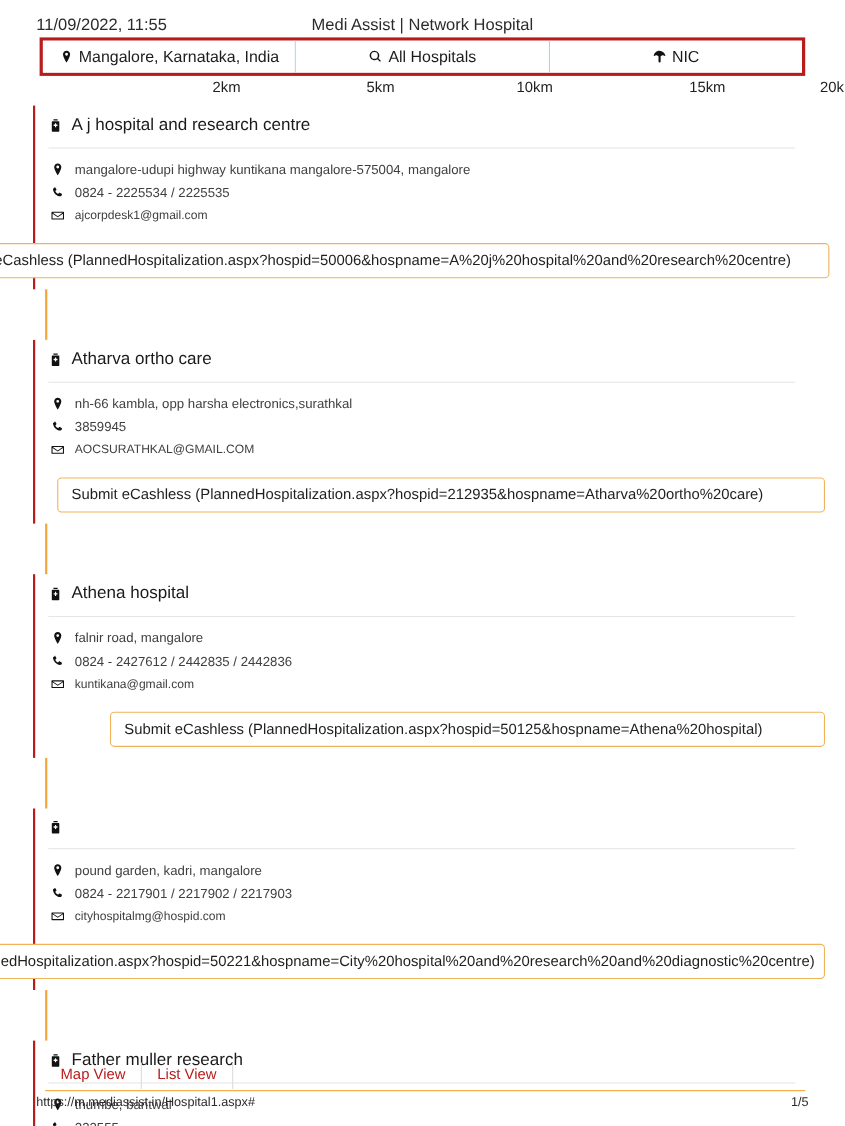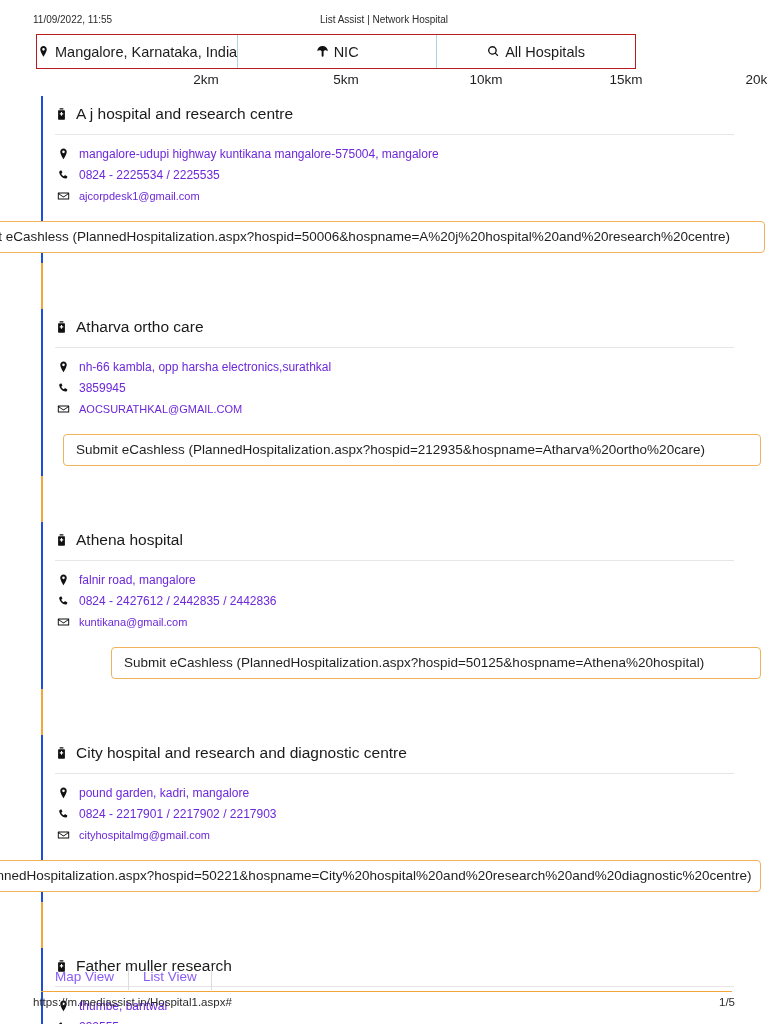--- a/index.html
+++ b/index.html
@@ -21,21 +21,21 @@
     overflow: hidden;
   }
 
   
   .print-header {
     position: absolute;
     top: 14px;
     left: 0;
     width: 768px;
     height: 18px;
-    font-size: 10px;
+    font-size: 15px;
     color: #2b2b2b;
   }
   .print-header .ph-date {
     position: absolute;
     left: 33px;
     top: 0;
     white-space: nowrap;
   }
   .print-header .ph-title {
     position: absolute;
@@ -44,24 +44,24 @@
     width: 768px;
     text-align: center;
     white-space: nowrap;
   }
 
   
   .tabbar {
     position: absolute;
     left: 36px;
     top: 34px;
-    width: 600px;
+    width: 696px;
     height: 35px;
     display: flex;
-    border: 1px solid #b91c1c;
+    border: 3px solid #b91c1c;
     background: #ffffff;
   }
   .tab {
     flex: 1 1 0;
     display: flex;
     align-items: center;
     justify-content: center;
     gap: 5px;
     font-size: 14.5px;
     color: #1c1c1c;
@@ -101,23 +101,23 @@
   
   .list {
     position: absolute;
     left: 0;
     top: 96px;
     width: 768px;
   }
 
   .card {
     position: relative;
-    margin-left: 41px;
+    margin-left: 30px;
     width: 691px;
-    border-left: 2px solid #1d4ed8;
+    border-left: 2px solid #b91c1c;
     padding-bottom: 0;
   }
 
   .card-title {
     display: flex;
     align-items: center;
     gap: 8px;
     padding: 9px 0 11px 12px;
     font-size: 15.5px;
     color: #1a1a1a;
@@ -143,21 +143,21 @@
     padding: 9px 0 8px 14px;
   }
 
   .row {
     display: flex;
     align-items: center;
     gap: 9px;
     height: 20px;
     line-height: 20px;
     font-size: 12.5px;
-    color: #6d28d9;
+    color: #404040;
     white-space: nowrap;
   }
   .row + .row { margin-top: 1px; }
   .row .rico {
     display: inline-flex;
     width: 13px;
     height: 20px;
     align-items: center;
     justify-content: center;
     flex: 0 0 auto;
@@ -201,21 +201,21 @@
     left: 41px;
     top: 966px;
     width: 691px;
     height: 26px;
     border-bottom: 1px solid #f3a63b;
     display: flex;
     align-items: flex-start;
   }
   .viewtab {
     font-size: 13.5px;
-    color: #8b5cf6;
+    color: #b91c1c;
     padding: 0 14px;
     line-height: 22px;
     height: 24px;
     white-space: nowrap;
     cursor: pointer;
     border-right: 1px solid #dcdcdc;
     background: transparent;
   }
   .viewtab:last-of-type { border-right: 1px solid #dcdcdc; }
 
@@ -242,55 +242,55 @@
     white-space: nowrap;
   }
 </style>
 </head>
 <body>
 
 <div class="page">
 
   <div class="print-header">
     <span class="ph-date">11/09/2022, 11:55</span>
-    <span class="ph-title">List Assist | Network Hospital</span>
+    <span class="ph-title">Medi Assist | Network Hospital</span>
   </div>
 
   <div class="tabbar" id="tabbar">
       <div class="tab">
         <span class="tico">
           <svg viewBox="0 0 24 24" fill="#111" width="100%" height="100%">
             <path d="M12 2C8.7 2 6 4.7 6 8c0 4.4 6 14 6 14s6-9.6 6-14c0-3.3-2.7-6-6-6zm0 8.4A2.4 2.4 0 1 1 12 5.6a2.4 2.4 0 0 1 0 4.8z"></path>
           </svg>
         </span>
         <span>Mangalore, Karnataka, India</span>
       </div>
       <div class="tab">
         <span class="tico">
           <svg viewBox="0 0 24 24" fill="#111" width="100%" height="100%">
+            <path d="M10 2a8 8 0 1 0 4.9 14.3l4.4 4.4 1.6-1.6-4.4-4.4A8 8 0 0 0 10 2zm0 2.4a5.6 5.6 0 1 1 0 11.2 5.6 5.6 0 0 1 0-11.2z"></path>
+          </svg>
+        </span>
+        <span>All Hospitals</span>
+      </div>
+      <div class="tab">
+        <span class="tico">
+          <svg viewBox="0 0 24 24" fill="#111" width="100%" height="100%">
             <path d="M12 2c-5 0-9 3.6-9.6 8.2-.1.5.4.9.8.6C4.4 10 5.9 9.4 7.4 9.6c1.2.2 2.2.9 3 1.8V20a1.8 1.8 0 1 0 3.6 0v-8.6c.8-.9 1.8-1.6 3-1.8 1.5-.2 3 .4 4.2 1.2.4.3.9-.1.8-.6C21 5.6 17 2 12 2z"></path>
           </svg>
         </span>
         <span>NIC</span>
       </div>
-      <div class="tab">
-        <span class="tico">
-          <svg viewBox="0 0 24 24" fill="#111" width="100%" height="100%">
-            <path d="M10 2a8 8 0 1 0 4.9 14.3l4.4 4.4 1.6-1.6-4.4-4.4A8 8 0 0 0 10 2zm0 2.4a5.6 5.6 0 1 1 0 11.2 5.6 5.6 0 0 1 0-11.2z"></path>
-          </svg>
-        </span>
-        <span>All Hospitals</span>
-      </div>
     </div>
 
   <div class="scale" id="scale">
       <div class="sitem" style="left: 170px;">2km</div>
       <div class="sitem" style="left: 310px;">5km</div>
       <div class="sitem" style="left: 450px;">10km</div>
-      <div class="sitem" style="left: 590px;">15km</div>
+      <div class="sitem" style="left: 607px;">15km</div>
       <div class="sitem" style="left: 726px;">20km</div>
     </div>
 
   <div class="list" id="hospital-list">
       <div class="card">
         <div class="card-title">
           <span class="hico">
             <svg viewBox="0 0 24 24" fill="#111" width="100%" height="100%">
               <path d="M8.5 1.5h7v2.2h-7V1.5zM6.8 4.9h10.4c.6 0 1.1.5 1.1 1.1v15.4c0 .6-.5 1.1-1.1 1.1H6.8c-.6 0-1.1-.5-1.1-1.1V6c0-.6.5-1.1 1.1-1.1zM11 8.4v2.2H8.8v2.4H11v2.2h2v-2.2h2.2v-2.4H13V8.4h-2z"></path>
             </svg>
@@ -411,21 +411,20 @@
         </div>
       </div>
       <div class="spacer-bar" style="height: 46px;"></div>
       <div class="card">
         <div class="card-title">
           <span class="hico">
             <svg viewBox="0 0 24 24" fill="#111" width="100%" height="100%">
               <path d="M8.5 1.5h7v2.2h-7V1.5zM6.8 4.9h10.4c.6 0 1.1.5 1.1 1.1v15.4c0 .6-.5 1.1-1.1 1.1H6.8c-.6 0-1.1-.5-1.1-1.1V6c0-.6.5-1.1 1.1-1.1zM11 8.4v2.2H8.8v2.4H11v2.2h2v-2.2h2.2v-2.4H13V8.4h-2z"></path>
             </svg>
           </span>
-          <span>City hospital and research and diagnostic centre</span>
         </div>
         <div class="card-sep"></div>
         <div class="card-body">
           <div class="row addr">
             <span class="rico">
               <svg viewBox="0 0 24 24" fill="#111" width="100%" height="100%">
                 <path d="M12 2C8.7 2 6 4.7 6 8c0 4.4 6 14 6 14s6-9.6 6-14c0-3.3-2.7-6-6-6zm0 8.4A2.4 2.4 0 1 1 12 5.6a2.4 2.4 0 0 1 0 4.8z"></path>
               </svg>
             </span>
             <span class="rtxt">pound garden, kadri, mangalore</span>
@@ -437,21 +436,21 @@
               </svg>
             </span>
             <span class="rtxt">0824 - 2217901 / 2217902 / 2217903</span>
           </div>
           <div class="row mail">
             <span class="rico">
               <svg viewBox="0 0 24 24" fill="#111" width="100%" height="100%">
                 <path d="M2.5 5.5h19c.6 0 1 .4 1 1v11c0 .6-.4 1-1 1h-19c-.6 0-1-.4-1-1v-11c0-.6.4-1 1-1zm1.2 1.8 8.3 5.6 8.3-5.6H3.7zM3.3 8.7v8h17.4v-8L12 14.6 3.3 8.7z"></path>
               </svg>
             </span>
-            <span class="rtxt">cityhospitalmg@gmail.com</span>
+            <span class="rtxt">cityhospitalmg@hospid.com</span>
           </div>
         </div>
         <div class="btn-wrap">
           <div class="ec-btn" style="left: -196px; width: 914px;">Submit eCashless (PlannedHospitalization.aspx?hospid=50221&amp;hospname=City%20hospital%20and%20research%20and%20diagnostic%20centre)</div>
         </div>
       </div>
       <div class="spacer-bar" style="height: 46px;"></div>
       <div class="card">
         <div class="card-title">
           <span class="hico">

